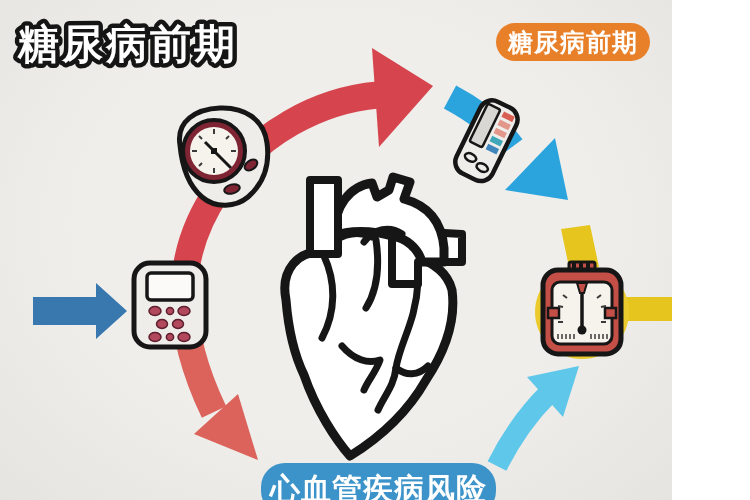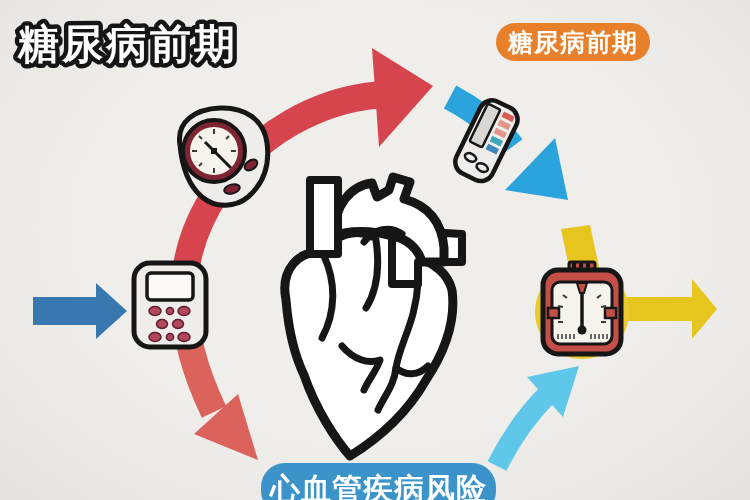--- a/index.html
+++ b/index.html
@@ -1,18 +1,18 @@
 <!DOCTYPE html>
 <html><head>
 <meta charset="utf-8">
 <style>
   html,body{margin:0;padding:0;}
   body{font-family:"Liberation Sans","DejaVu Sans",sans-serif;}
   .stage{
-    position:relative;width:750px;height:500px;overflow:hidden;
+    position:relative;width:672px;height:500px;overflow:hidden;
     background:radial-gradient(ellipse at 50% 45%, #EFEEEB 55%, #E5E4E1 100%);
   }
   .stage svg{position:absolute;left:0;top:0;}
   .badge{
     position:absolute;display:flex;align-items:center;justify-content:center;
     color:#fff;font-weight:bold;
   }
   .badge-top-right{
     left:496px;top:23px;width:154px;height:38px;border-radius:19px;
     font-size:25px;letter-spacing:1px;

